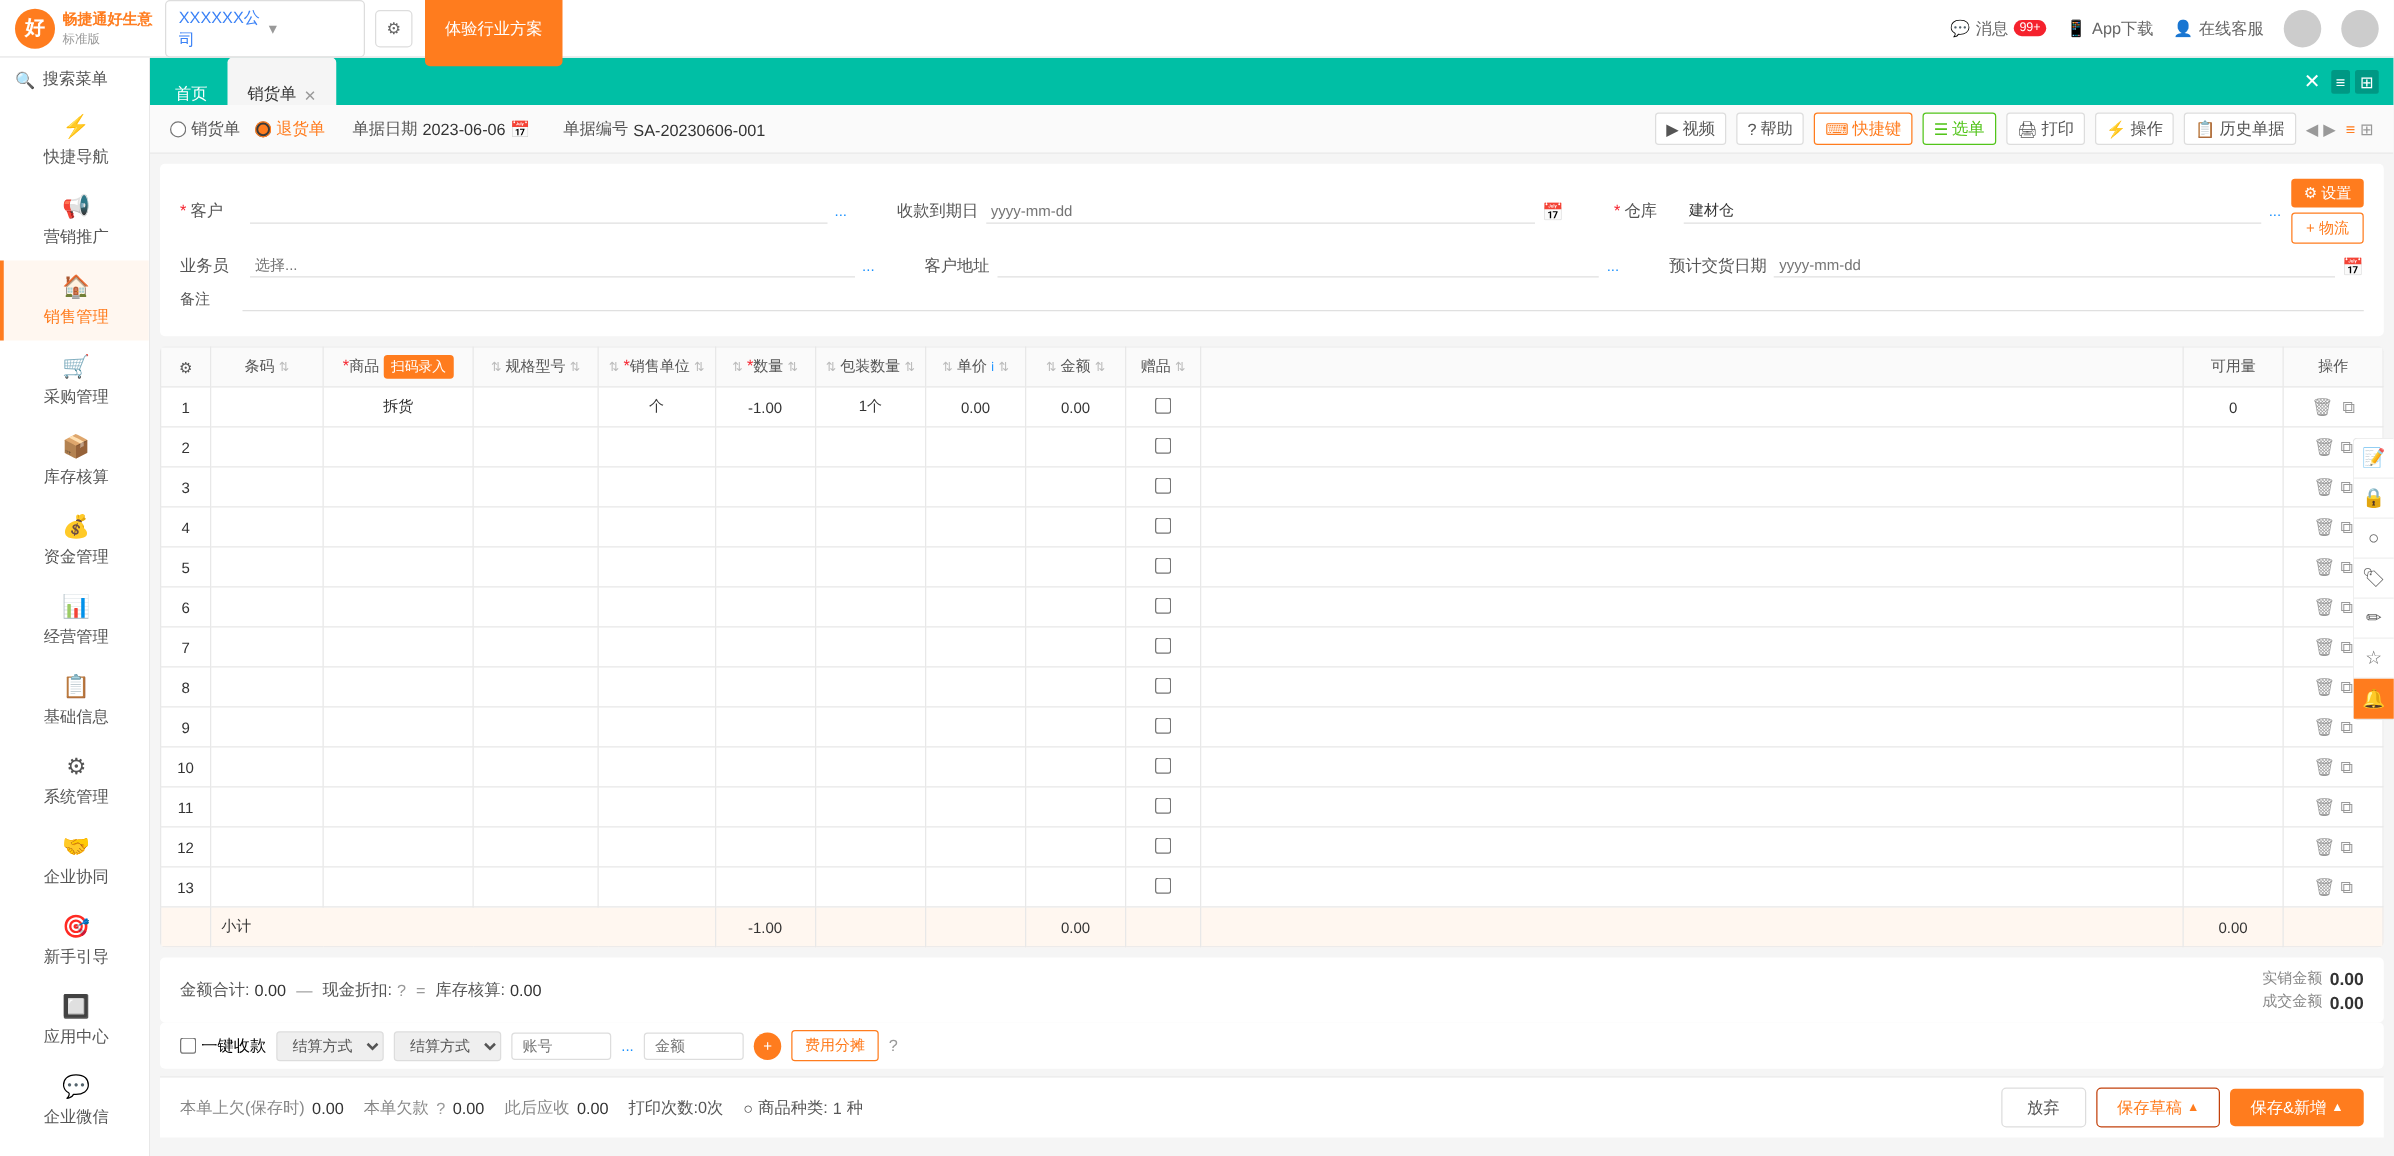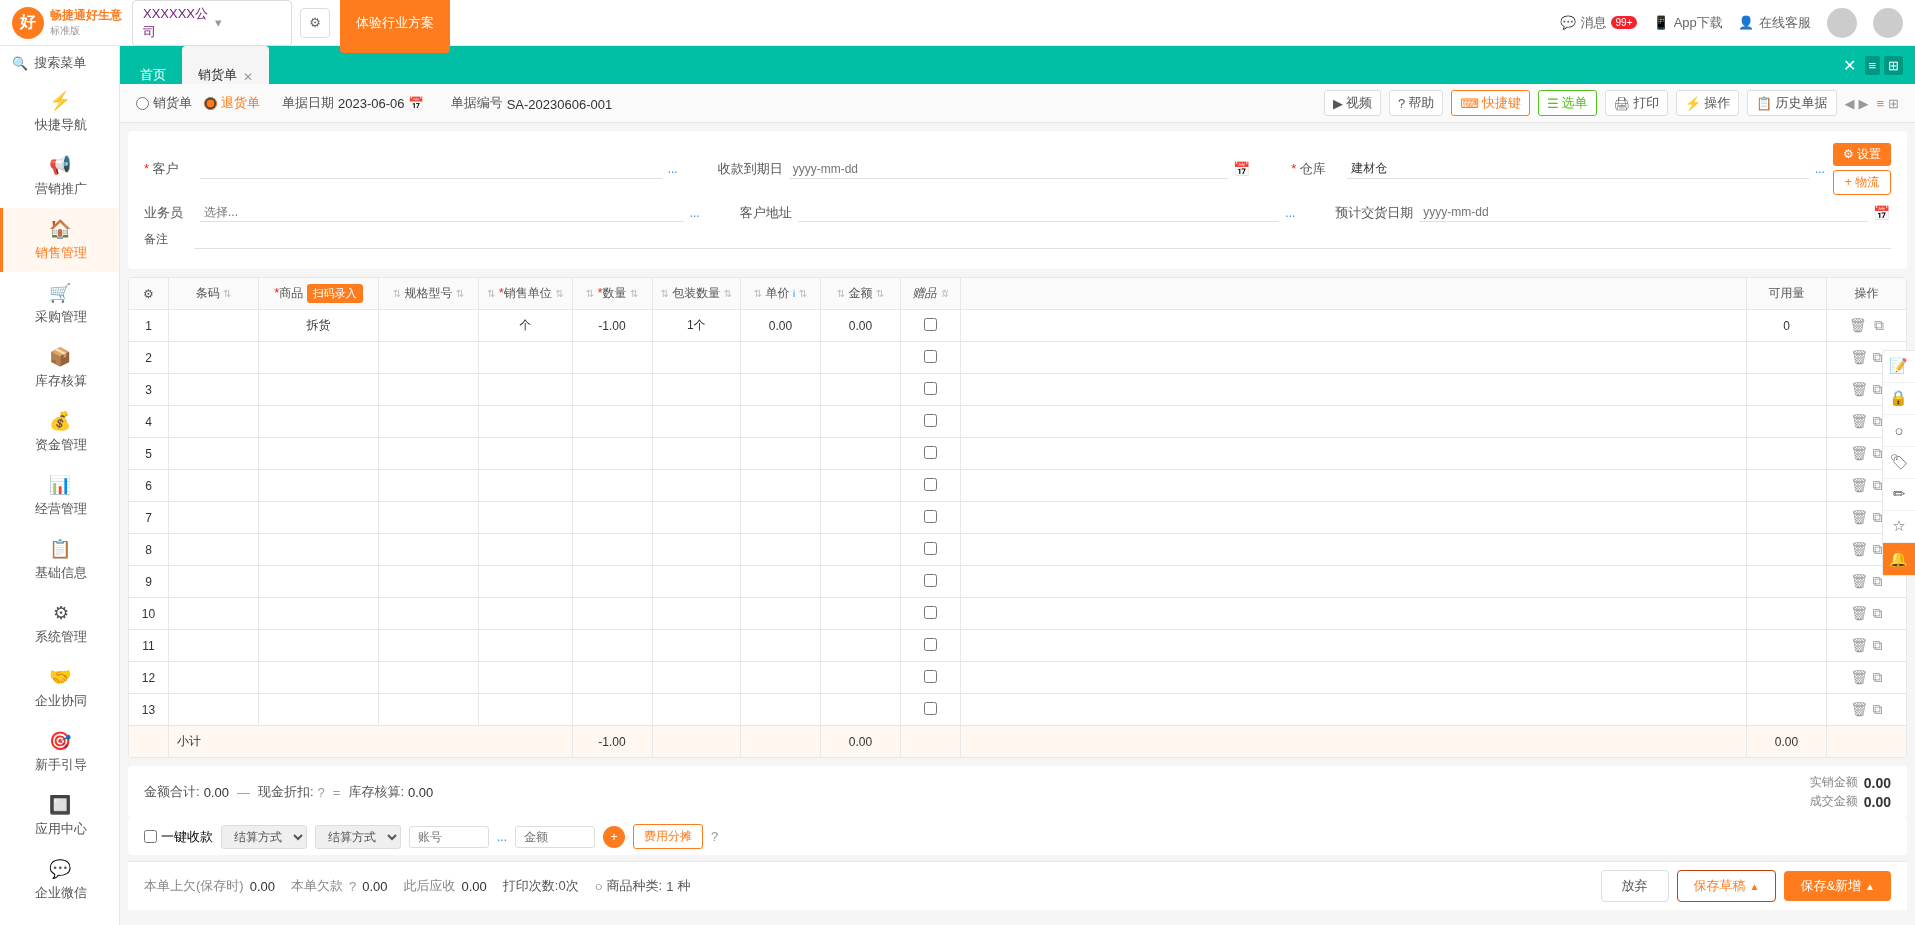--- a/index.html
+++ b/index.html
@@ -38,21 +38,21 @@
       display: flex;
       align-items: center;
       gap: 6px;
       border: 1px solid #ddd;
       border-radius: 4px;
       padding: 4px 10px;
       cursor: pointer;
       min-width: 160px;
       background: #fff;
     }
-    .company-selector span { flex: 1; color: #701a75; }
+    .company-selector span { flex: 1; color: #3b82f6; }
     .company-selector .chevron { color: #999; }
     .gear-btn {
       width: 30px;
       height: 30px;
       border: 1px solid #ddd;
       border-radius: 4px;
       display: flex;
       align-items: center;
       justify-content: center;
       cursor: pointer;
@@ -329,21 +329,21 @@
     }
     .col-num { width: 40px; color: #999; }
     .col-barcode { width: 90px; }
     .col-goods { width: 120px; margin-top: 20px; }
     .col-spec { width: 100px; }
     .col-unit { width: 80px; }
     .col-qty { width: 80px; }
     .col-pkg { width: 80px; }
     .col-price { width: 80px; }
     .col-amount { width: 80px; }
-    .col-gift { width: 60px; font-style: italic; }
+    .col-gift { width: 60px; }
     .col-available { width: 80px; }
     .col-action { width: 80px; }
     .required-col { color: #f5222d; }
     .scan-btn {
       background: #ff7c1e;
       color: #fff;
       border: none;
       border-radius: 3px;
       padding: 2px 6px;
       cursor: pointer;

